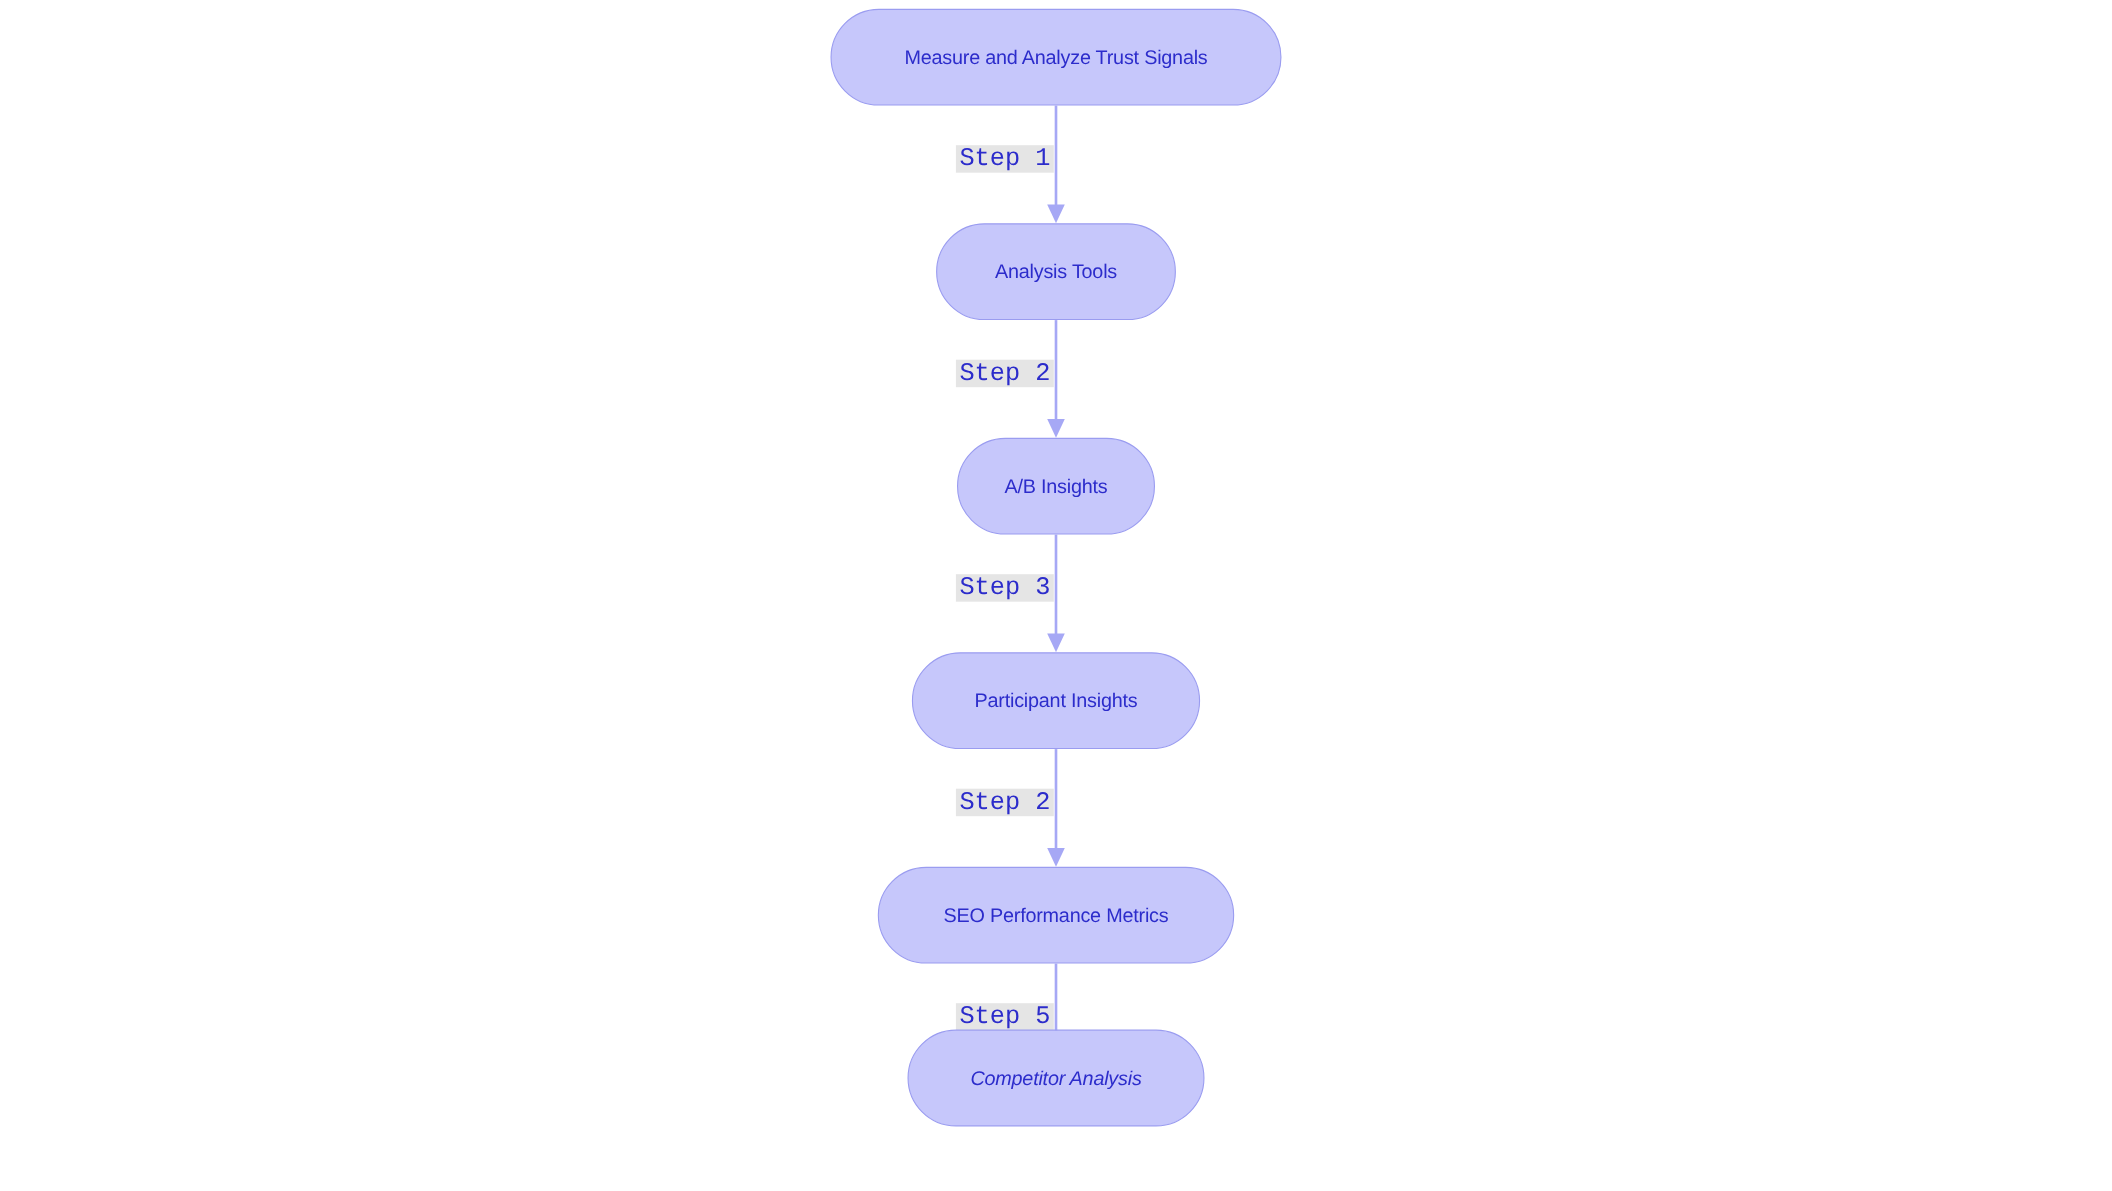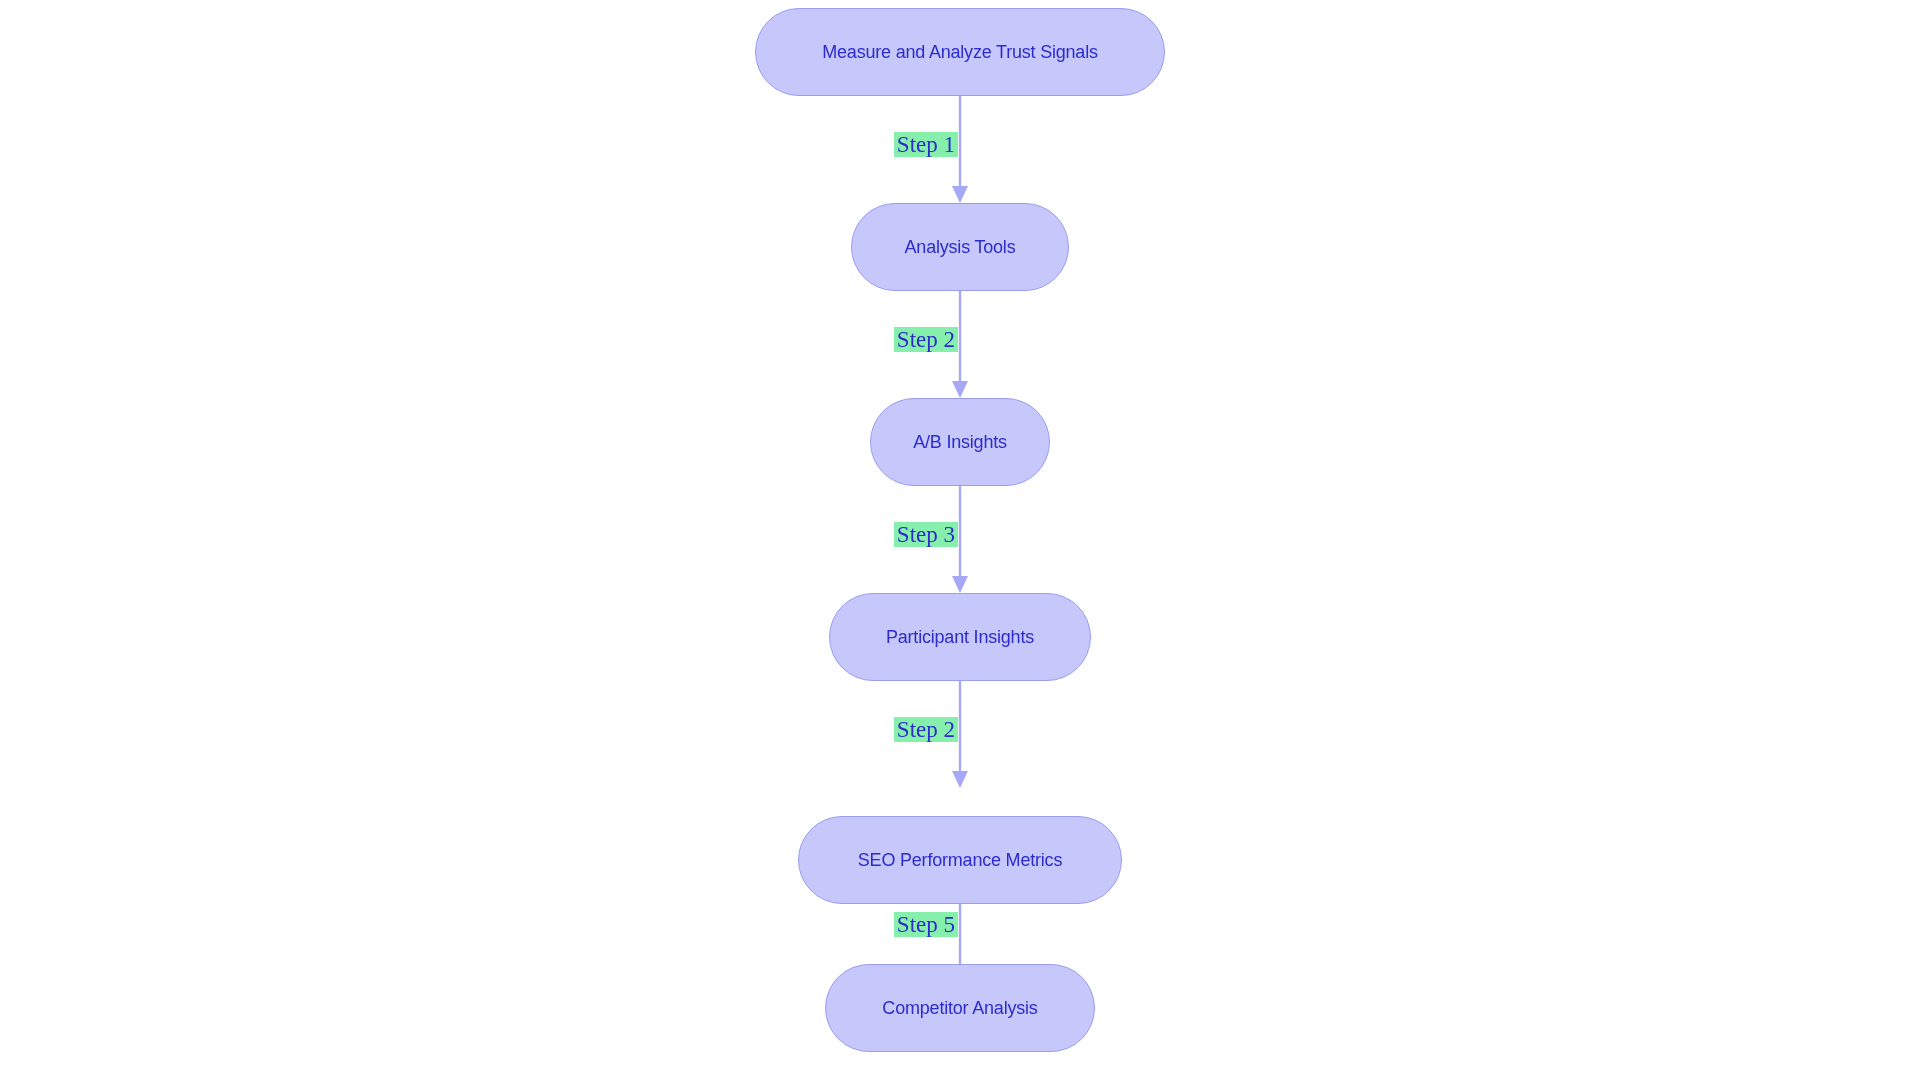--- a/index.html
+++ b/index.html
@@ -51,22 +51,22 @@
   .node-w-2 { width: 218px; }
   .node-w-3 { width: 180px; }
   .node-w-4 { width: 262px; }
   .node-w-5 { width: 324px; }
   .node-w-6 { width: 270px; }
 
   .node-y-1 { top: 8px; }
   .node-y-2 { top: 203px; }
   .node-y-3 { top: 398px; }
   .node-y-4 { top: 593px; }
-  .node-y-5 { top: 816px; }
-  .node-y-6 { top: 964px; }
+  .node-y-5 { top: 788px; }
+  .node-y-6 { top: 936px; font-style: italic; }
 
   
   .connector {
     position: absolute;
     left: 50%;
     transform: translateX(-50%);
     width: 120px;
     height: 107px;
     z-index: 1;
   }
@@ -83,26 +83,26 @@
   .conn-y-3 { top: 486px; }
   .conn-y-4 { top: 681px; }
   .conn-y-5 { top: 876px; }
 
   .edge-label {
     position: absolute;
     right: 62px;
     top: 36px;
     color: #2c2ccb;
     font-size: 23px;
-    font-family: Liberation Serif, serif;
+    font-family: Liberation Mono, monospace;
     font-weight: 400;
     white-space: nowrap;
     line-height: 1;
     text-align: left;
-    background: #86efac;
+    background: #e5e5e5;
     padding: 1px 3px;
   }
 </style>
 </head>
 <body>
 
 <div id="flow-canvas">
 
   <div class="node node-w-1 node-y-1">
     <span class="node-label">Measure and Analyze Trust Signals</span>

